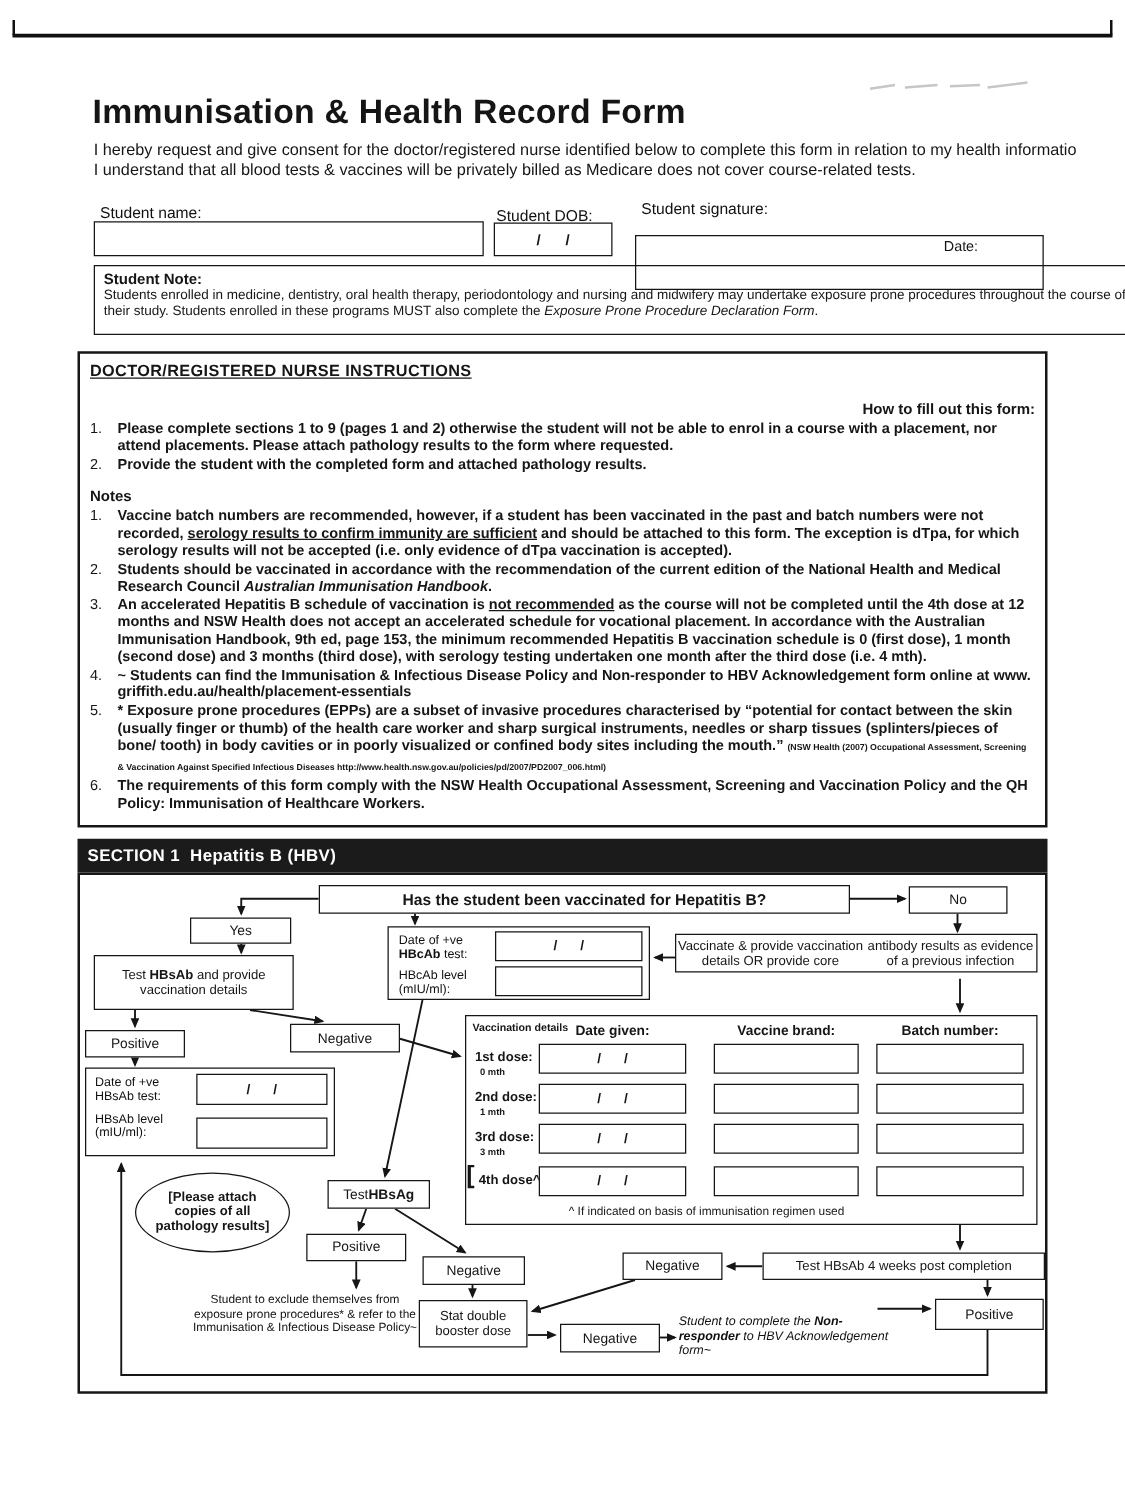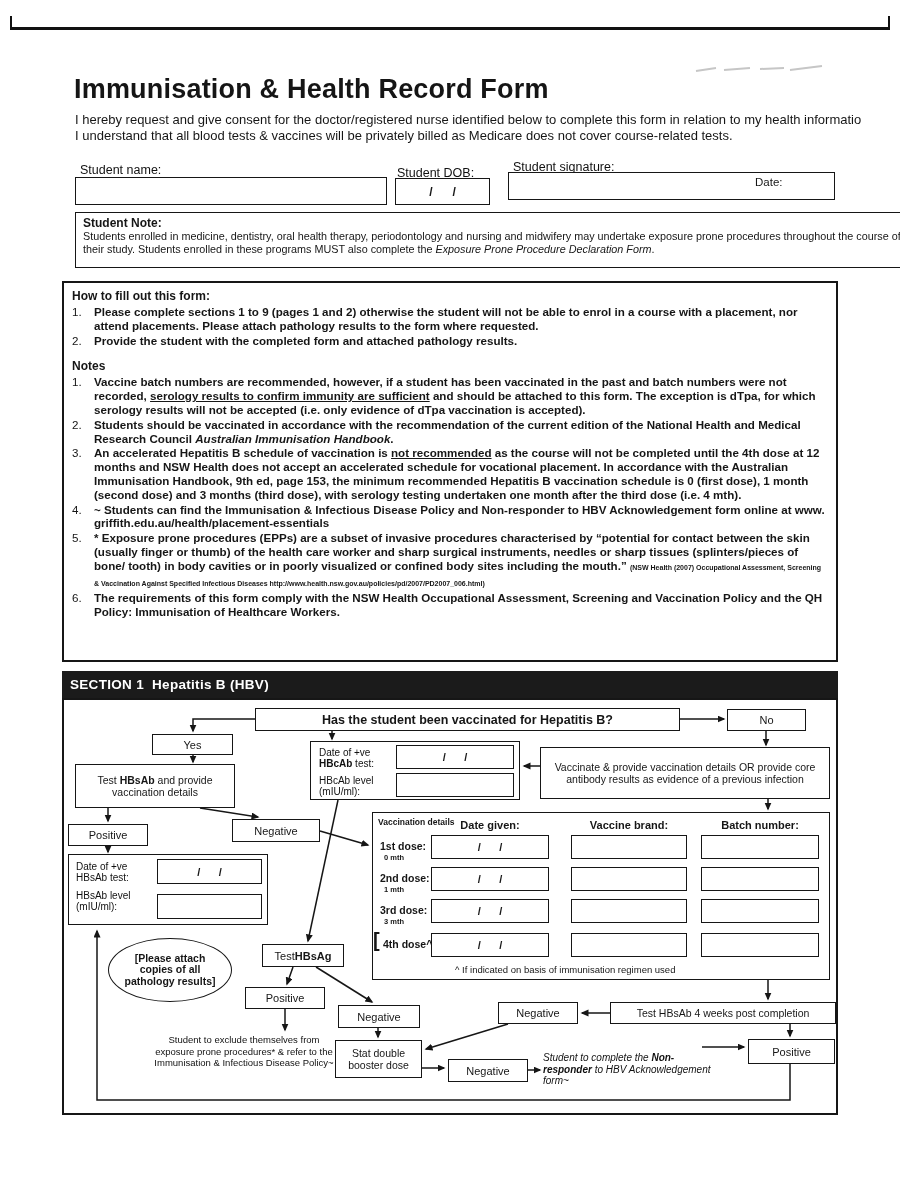--- a/index.html
+++ b/index.html
@@ -15,21 +15,21 @@
 
   #title { position:absolute; left:74px; top:74px; font-size:27px; font-weight:bold; letter-spacing:.2px; color:#151515; }
   #intro { position:absolute; left:75px; top:112px; width:800px; font-size:13px; line-height:16px; white-space:nowrap; overflow:hidden; }
 
   #note-box { position:absolute; left:75px; top:212px; width:856px; height:56px; border:1.6px solid #161616; padding:3px 7px; overflow:hidden; }
   #note-box .nh { font-size:12px; font-weight:bold; }
   #note-box .nb { font-size:10.8px; line-height:13px; }
 
   #instructions { position:absolute; left:62px; top:281px; width:776px; height:381px; border:2px solid #161616; padding:6px 8px 0 8px; overflow:hidden; }
   .inst-heading { font-size:13px; font-weight:bold; text-decoration:underline; letter-spacing:.3px; margin-bottom:16px; }
-  .sub-heading { font-size:12px; font-weight:bold; margin-bottom:2px; }
+  .sub-heading { font-size:12px; font-weight:bold; margin-bottom:2px;text-align:right; }
   .notes-heading { font-size:12px; font-weight:bold; margin-top:12px; margin-bottom:2px; }
   .nrow { display:flex; font-size:11.6px; line-height:13.8px; margin-bottom:1px; }
   .nnum { flex:0 0 22px; }
   .ntxt { flex:1;font-weight:bold; }
   .tiny { font-size:7px; }
 
   #sec1-bar { position:absolute; left:62px; top:671px; width:776px; height:27px; background:#1b1b1b; color:#fff; font-size:13.5px; font-weight:bold; line-height:27px; padding-left:8px; letter-spacing:.3px; white-space:pre; }
   #flowframe { position:absolute; left:62px; top:698px; width:776px; height:417px; border:2px solid #161616; z-index:0; }
   #connectors { position:absolute; left:0; top:0; width:900px; height:1200px; z-index:1; pointer-events:none; }
 
@@ -70,30 +70,31 @@
 
   <div class="lbl" style="left:80px;top:163px;">Student name:</div>
   <div class="bx" style="left:75px;top:177px;width:312px;height:28px;"></div>
 
   <div class="lbl" style="left:397px;top:166px;">Student DOB:</div>
   <div class="bx" style="left:395px;top:178px;width:95px;height:27px;display:flex;align-items:center;justify-content:center;">
     <span class="dateval" style="font-size:12px;">/      /</span>
   </div>
 
   <div class="lbl" style="left:513px;top:160px;">Student signature:</div>
-  <div class="bx" style="left:508px;top:172px;width:327px;height:28px;">
+  <div class="bx" style="left:508px;top:188px;width:327px;height:44px;">
     <span class="abs" style="left:246px;top:3px;font-size:11.5px;">Date:</span>
   </div>
 
   <div id="note-box">
     <div class="nh">Student Note:</div>
     <div class="nb"><span>Students enrolled in medicine, dentistry, oral health therapy, periodontology and nursing and midwifery may undertake exposure prone procedures throughout the course of their study. Students enrolled in these programs MUST also complete the </span><span class="i">Exposure Prone Procedure Declaration Form</span><span>.</span></div>
   </div>
 
   <div id="instructions">
+    <div class="inst-heading">DOCTOR/REGISTERED NURSE INSTRUCTIONS</div>
     <div class="sub-heading">How to fill out this form:</div>
 
     <div class="nrow">
       <span class="nnum">1.</span>
       <div class="ntxt">Please complete sections 1 to 9 (pages 1 and 2) otherwise the student will not be able to enrol in a course with a placement, nor attend placements.  Please attach pathology results to the form where requested.</div>
     </div>
     <div class="nrow">
       <span class="nnum">2.</span>
       <div class="ntxt">Provide the student with the completed form and attached pathology results.</div>
     </div>
@@ -175,21 +176,21 @@
     <div class="gbox" style="left:85px;top:3px;width:118px;height:24px;">
       <span class="dateval">/      /</span>
     </div>
     <div class="glbl" style="left:8px;top:33px;">
       <span>HBcAb level</span><br>
       <span>(mIU/ml):</span>
     </div>
     <div class="gbox" style="left:85px;top:31px;width:118px;height:24px;"></div>
   </div>
 
-  <div class="fbox" style="left:540px;top:747px;width:290px;height:52px;font-size:10.5px;line-height:12px;flex-direction:column;">
+  <div class="fbox" style="left:540px;top:747px;width:290px;height:31px;font-size:10.5px;line-height:12px;flex-direction:row;">
     <span>Vaccinate &amp; provide vaccination details OR provide core</span>
     <span>antibody results as evidence of a previous infection</span>
   </div>
 
   <div class="fbox" style="left:75px;top:764px;width:160px;height:44px;font-size:10.5px;line-height:12px;padding:0 10px;display:block;padding-top:9px;">
     <span>Test </span><span class="b">HBsAb</span><span> and provide vaccination details</span>
   </div>
 
   <div class="fbox" style="left:68px;top:824px;width:80px;height:22px;">Positive</div>
   <div class="fbox" style="left:232px;top:819px;width:88px;height:23px;">Negative</div>

